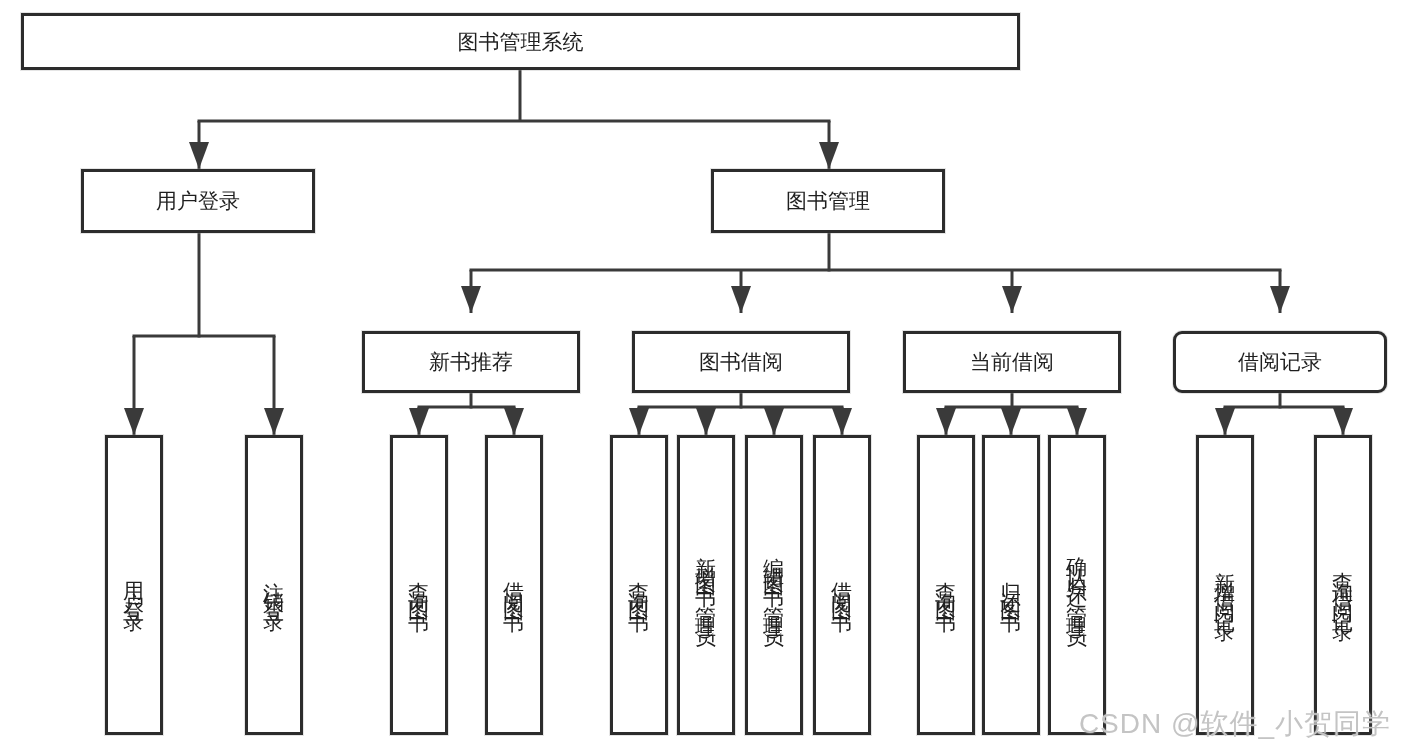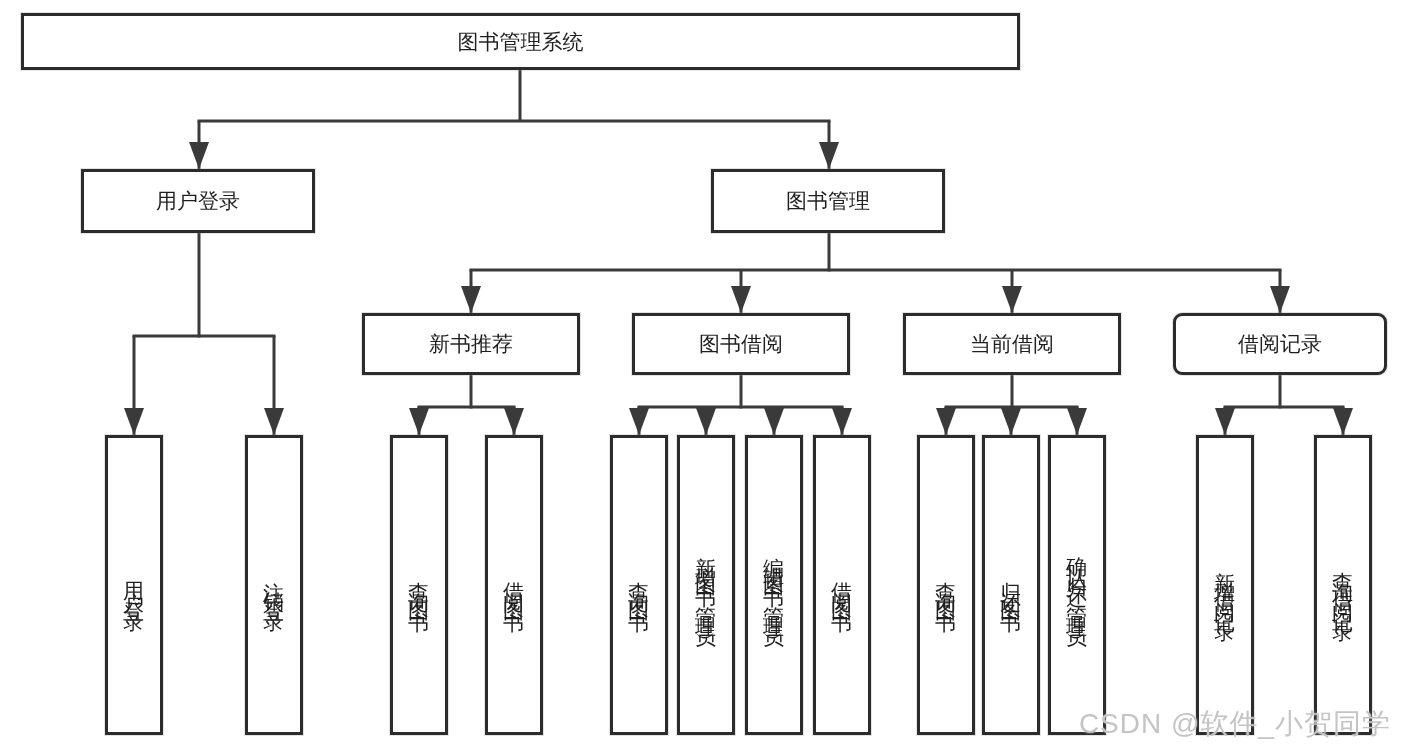--- a/index.html
+++ b/index.html
@@ -35,21 +35,21 @@
   }
   .leaf .vtext{
     writing-mode:vertical-rl;
     text-orientation:mixed;
     letter-spacing:10px;
     line-height:1;
     white-space:nowrap;
     font-size:21px;
   }
   .lvl2{width:234px;height:64px;top:169px;}
-  .lvl3{width:218px;height:62px;top:313px;}
+  .lvl3{width:218px;height:62px;top:331px;}
   .root-box{left:21px;top:13px;width:999px;height:57px;}
   .watermark{
     position:absolute;
     right:14px;bottom:4px;
     font-size:28px;
     color:var(--watermark);
     text-shadow:0 0 2px rgba(255,255,255,0.8);
     z-index:10;
     letter-spacing:1px;
   }

